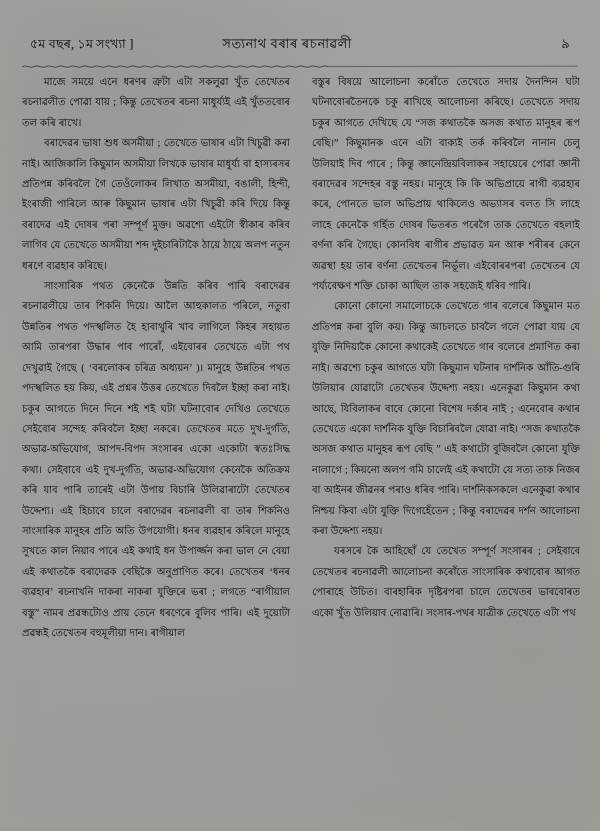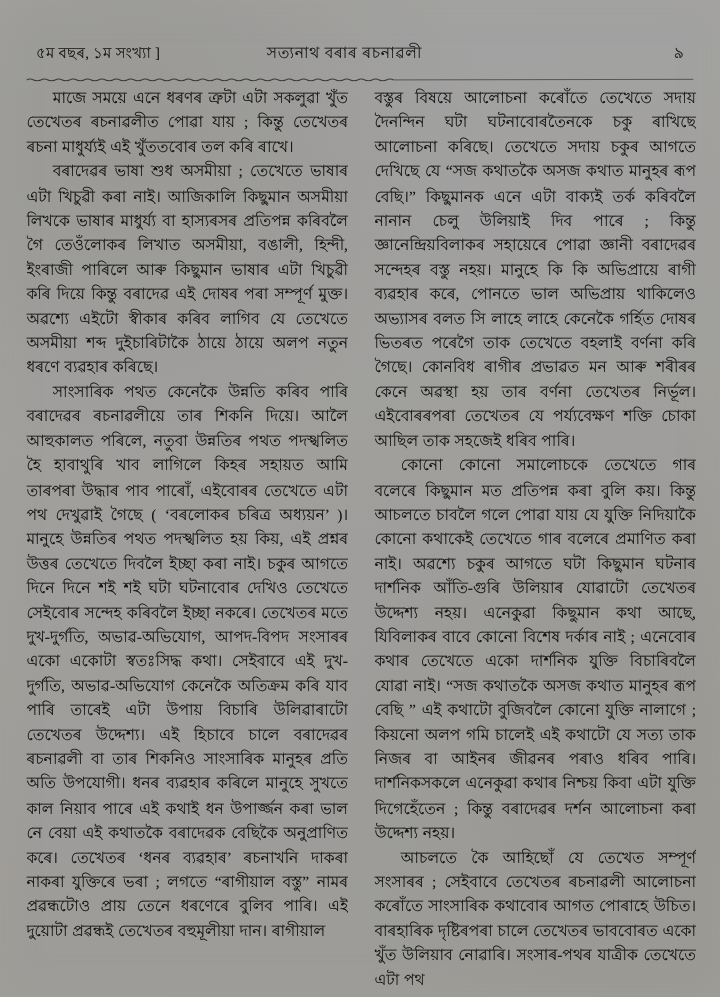--- a/index.html
+++ b/index.html
@@ -86,21 +86,21 @@
     position: absolute;
     top: 72px;
     left: 22px;
     width: 558px;
     height: 752px;
     display: flex;
     gap: 22px;
   }
   .col {
     width: 268px;
-    font-size: 13px;
+    font-size: 10px;
     line-height: 20.4px;
     color: #141414;
     text-align: justify;
     text-justify: inter-word;
     word-spacing: 0.6px;
     overflow: hidden;
   }
   .col p {
     margin: 0;
     text-indent: 22px;
@@ -140,20 +140,20 @@
 
     <div class="col">
       <p>মাজে সময়ে এনে ধৰণৰ ত্ৰুটা এটা সকলুৱা খুঁত তেখেতৰ ৰচনাৱলীত পোৱা যায় ; কিন্তু তেখেতৰ ৰচনা মাধুৰ্য্যই এই খুঁততবোৰ তল কৰি ৰাখে।</p>
       <p>বৰাদেৱৰ ভাষা শুধ অসমীয়া ; তেখেতে ভাষাৰ এটা খিচুৱী কৰা নাই। আজিকালি কিছুমান অসমীয়া লিখকে ভাষাৰ মাধুৰ্য্য বা হাস্যৰসৰ প্ৰতিপন্ন কৰিবলৈ গৈ তেওঁলোকৰ লিখাত অসমীয়া, বঙালী, হিন্দী, ইংৰাজী পাৰিলে আৰু কিছুমান ভাষাৰ এটা খিচুৱী কৰি দিয়ে কিন্তু বৰাদেৱ এই দোষৰ পৰা সম্পূৰ্ণ মুক্ত। অৱশ্যে এইটো স্বীকাৰ কৰিব লাগিব যে তেখেতে অসমীয়া শব্দ দুইচাৰিটাকৈ ঠায়ে ঠায়ে অলপ নতুন ধৰণে ব্যৱহাৰ কৰিছে।</p>
       <p>সাংসাৰিক পথত কেনেকৈ উন্নতি কৰিব পাৰি বৰাদেৱৰ ৰচনাৱলীয়ে তাৰ শিকনি দিয়ে। আলৈ আহুকালত পৰিলে, নতুবা উন্নতিৰ পথত পদস্খলিত হৈ হাবাথুৰি খাব লাগিলে কিহৰ সহায়ত আমি তাৰপৰা উদ্ধাৰ পাব পাৰোঁ, এইবোৰৰ তেখেতে এটা পথ দেখুৱাই গৈছে ( ‘বৰলোকৰ চৰিত্ৰ অধ্যয়ন’ )। মানুহে উন্নতিৰ পথত পদস্খলিত হয় কিয়, এই প্ৰশ্নৰ উত্তৰ তেখেতে দিবলৈ ইচ্ছা কৰা নাই। চকুৰ আগতে দিনে দিনে শই শই ঘটা ঘটনাবোৰ দেখিও তেখেতে সেইবোৰ সন্দেহ কৰিবলৈ ইচ্ছা নকৰে। তেখেতৰ মতে দুখ-দুৰ্গতি, অভাৱ-অভিযোগ, আপদ-বিপদ সংসাৰৰ একো একোটা স্বতঃসিদ্ধ কথা। সেইবাবে এই দুখ-দুৰ্গতি, অভাৱ-অভিযোগ কেনেকৈ অতিক্ৰম কৰি যাব পাৰি তাৰেই এটা উপায় বিচাৰি উলিৱাৰাটো তেখেতৰ উদ্দেশ্য। এই হিচাবে চালে বৰাদেৱৰ ৰচনাৱলী বা তাৰ শিকনিও সাংসাৰিক মানুহৰ প্ৰতি অতি উপযোগী। ধনৰ ব্যৱহাৰ কৰিলে মানুহে সুখতে কাল নিয়াব পাৰে এই কথাই ধন উপাৰ্জ্জন কৰা ভাল নে বেয়া এই কথাতকৈ বৰাদেৱক বেছিকৈ অনুপ্ৰাণিত কৰে। তেখেতৰ ‘ধনৰ ব্যৱহাৰ’ ৰচনাখনি দাকৰা নাকৰা যুক্তিৰে ভৰা ; লগতে “ৰাগীয়াল বস্তু” নামৰ প্ৰৱন্ধটোও প্ৰায় তেনে ধৰণেৰে বুলিব পাৰি। এই দুয়োটা প্ৰৱন্ধই তেখেতৰ বহুমূলীয়া দান। ৰাগীয়াল</p>
     </div>
 
     <div class="col">
       <p class="cont">বস্তুৰ বিষয়ে আলোচনা কৰোঁতে তেখেতে সদায় দৈনন্দিন ঘটা ঘটনাবোৰতৈনকে চকু ৰাখিছে আলোচনা কৰিছে। তেখেতে সদায় চকুৰ আগতে দেখিছে যে “সজ কথাতকৈ অসজ কথাত মানুহৰ ৰূপ বেছি।” কিছুমানক এনে এটা বাক্যই তৰ্ক কৰিবলৈ নানান চেলু উলিয়াই দিব পাৰে ; কিন্তু জ্ঞানেন্দ্ৰিয়বিলাকৰ সহায়েৰে পোৱা জ্ঞানী বৰাদেৱৰ সন্দেহৰ বস্তু নহয়। মানুহে কি কি অভিপ্ৰায়ে ৰাগী ব্যৱহাৰ কৰে, পোনতে ভাল অভিপ্ৰায় থাকিলেও অভ্যাসৰ বলত সি লাহে লাহে কেনেকৈ গৰ্হিত দোষৰ ভিতৰত পৰেগৈ তাক তেখেতে বহলাই বৰ্ণনা কৰি গৈছে। কোনবিধ ৰাগীৰ প্ৰভাৱত মন আৰু শৰীৰৰ কেনে অৱস্থা হয় তাৰ বৰ্ণনা তেখেতৰ নিৰ্ভূল। এইবোৰৰপৰা তেখেতৰ যে পৰ্য্যবেক্ষণ শক্তি চোকা আছিল তাক সহজেই ধৰিব পাৰি।</p>
       <p>কোনো কোনো সমালোচকে তেখেতে গাৰ বলেৰে কিছুমান মত প্ৰতিপন্ন কৰা বুলি কয়। কিন্তু আচলতে চাবলৈ গলে পোৱা যায় যে যুক্তি নিদিয়াকৈ কোনো কথাকেই তেখেতে গাৰ বলেৰে প্ৰমাণিত কৰা নাই। অৱশ্যে চকুৰ আগতে ঘটা কিছুমান ঘটনাৰ দাৰ্শনিক আঁতি-গুৰি উলিয়াৰ যোৱাটো তেখেতৰ উদ্দেশ্য নহয়। এনেকুৱা কিছুমান কথা আছে, যিবিলাকৰ বাবে কোনো বিশেষ দৰ্কাৰ নাই ; এনেবোৰ কথাৰ তেখেতে একো দাৰ্শনিক যুক্তি বিচাৰিবলৈ যোৱা নাই। “সজ কথাতকৈ অসজ কথাত মানুহৰ ৰূপ বেছি ” এই কথাটো বুজিবলৈ কোনো যুক্তি নালাগে ; কিয়নো অলপ গমি চালেই এই কথাটো যে সত্য তাক নিজৰ বা আইনৰ জীৱনৰ পৰাও ধৰিব পাৰি। দাৰ্শনিকসকলে এনেকুৱা কথাৰ নিশ্চয় কিবা এটা যুক্তি দিগেহেঁতেন ; কিন্তু বৰাদেৱৰ দৰ্শন আলোচনা কৰা উদ্দেশ্য নহয়।</p>
-      <p>আচলতে কৈ আহিছোঁ যে তেখেত সম্পূৰ্ণ সংসাৰৰ ; সেইবাবে তেখেতৰ ৰচনাৱলী আলোচনা কৰোঁতে সাংসাৰিক কথাবোৰ আগত পোৰাহে উচিত। বাৰহাৰিক দৃষ্টিৰপৰা চালে তেখেতৰ ভাববোৰত একো খুঁত উলিয়াব নোৱাৰি। সংসাৰ-পথৰ যাত্ৰীক তেখেতে এটা পথ</p>
+      <p>যৰসৰে কৈ আহিছোঁ যে তেখেত সম্পূৰ্ণ সংসাৰৰ ; সেইবাবে তেখেতৰ ৰচনাৱলী আলোচনা কৰোঁতে সাংসাৰিক কথাবোৰ আগত পোৰাহে উচিত। বাৰহাৰিক দৃষ্টিৰপৰা চালে তেখেতৰ ভাববোৰত একো খুঁত উলিয়াব নোৱাৰি। সংসাৰ-পথৰ যাত্ৰীক তেখেতে এটা পথ</p>
     </div>
 
   </div>
 
   <div class="scan-tint"></div>
   <div class="edge-shade"></div>
 </div>
 
 </body></html>

